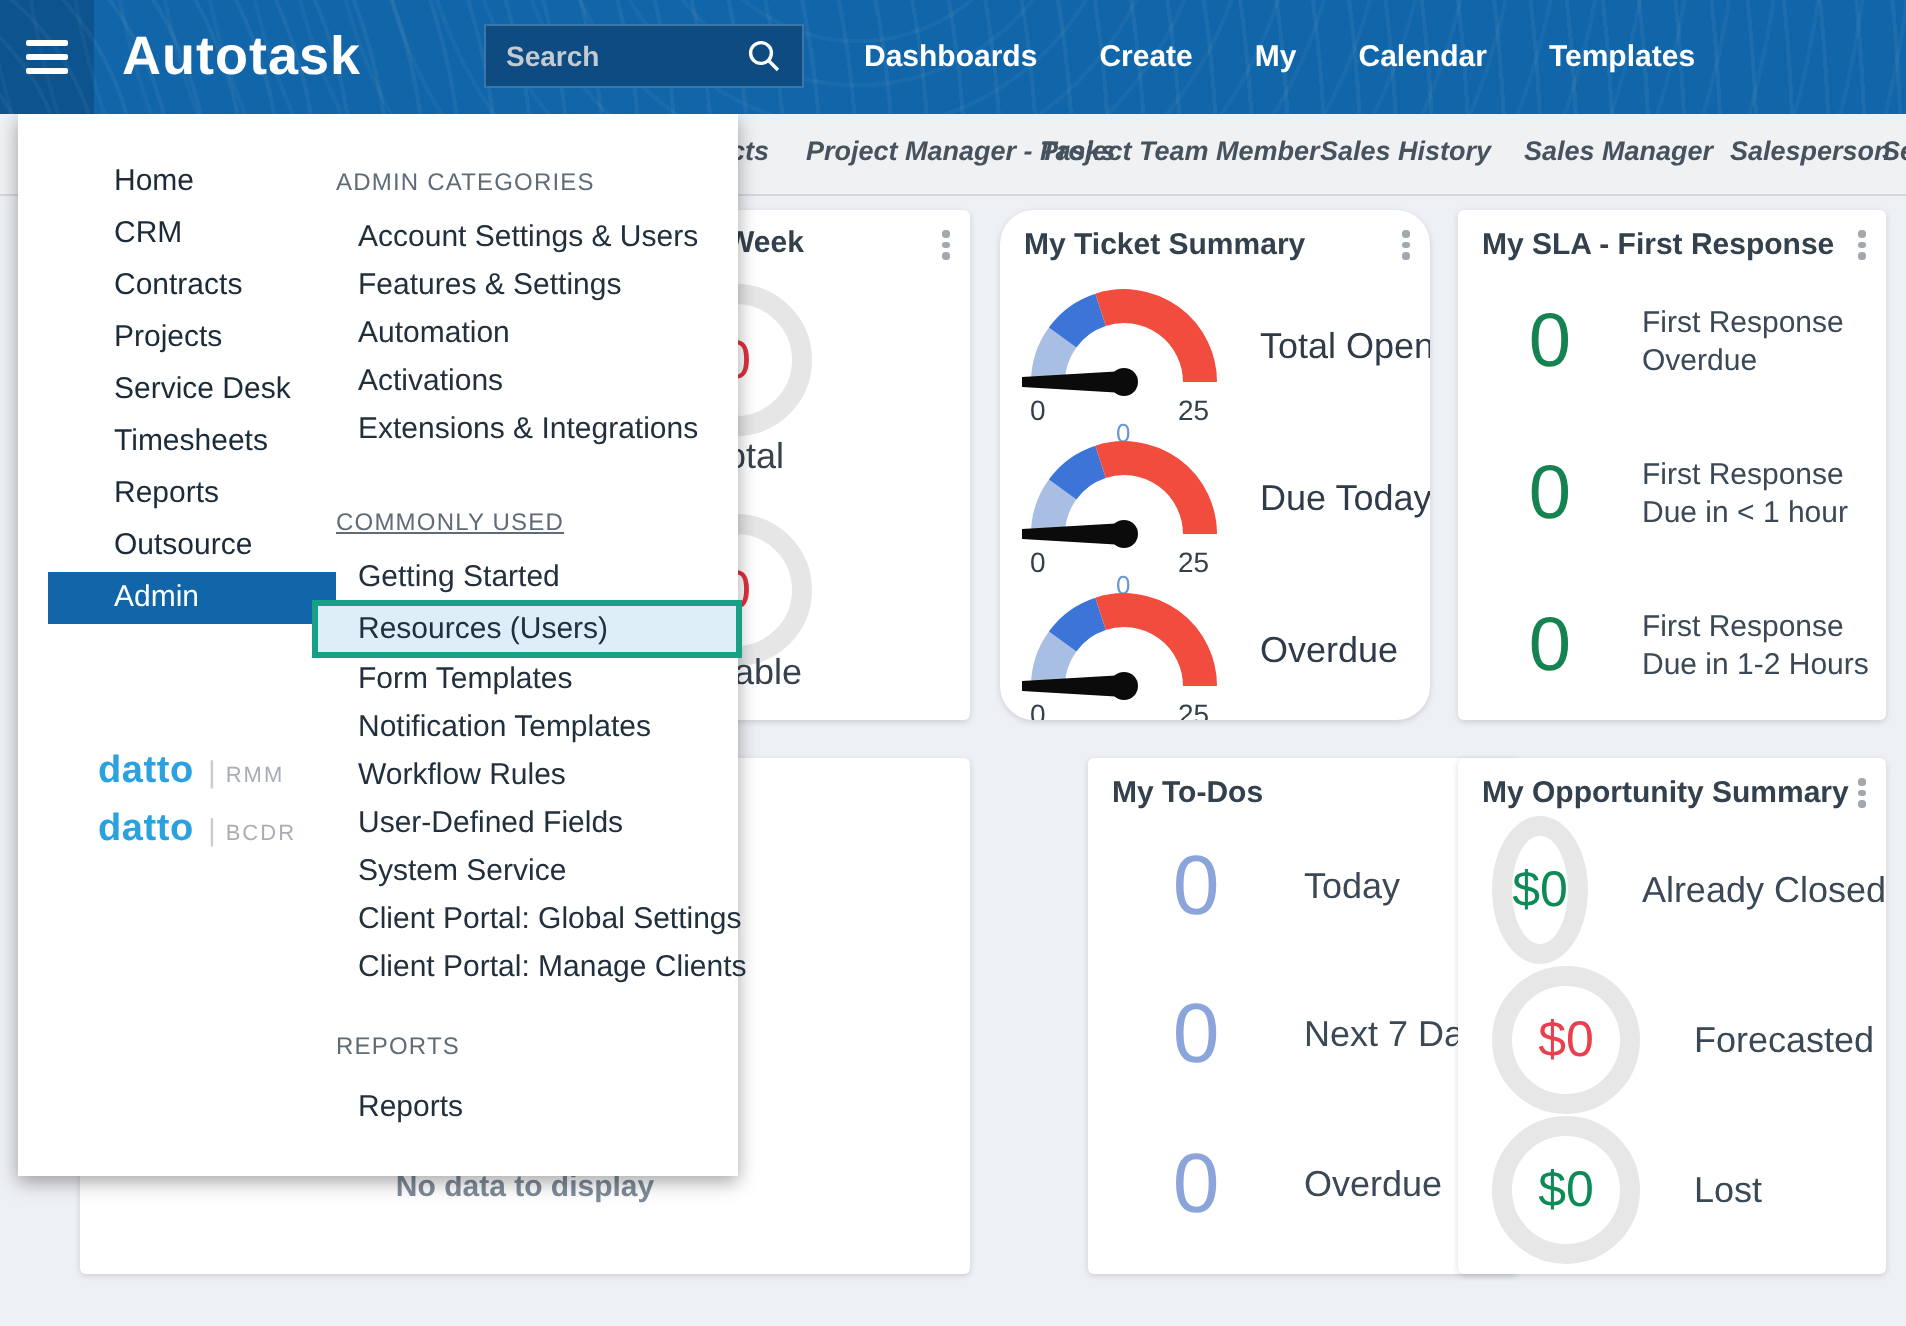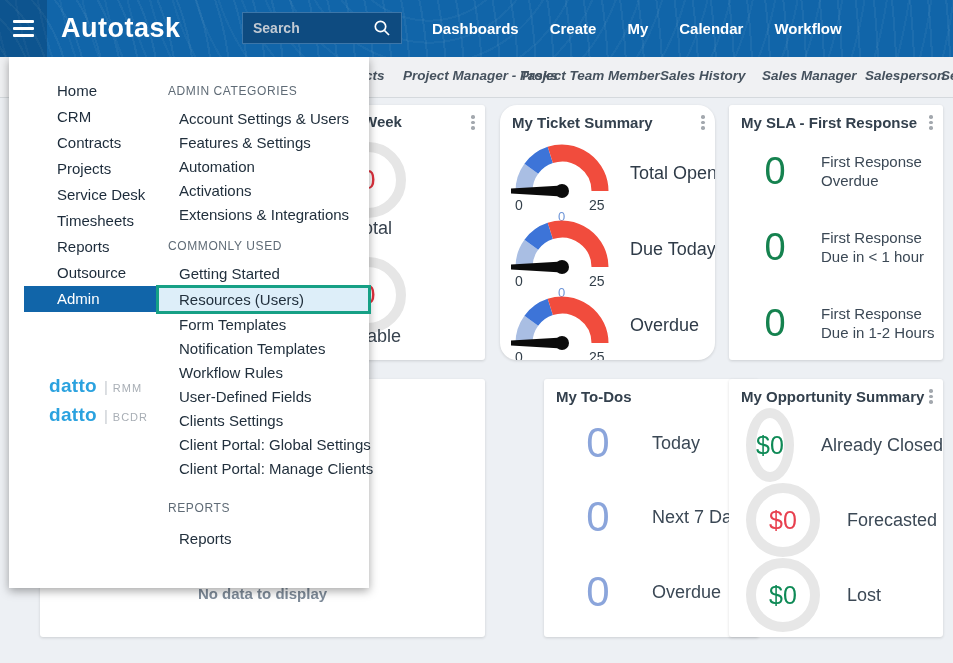--- a/index.html
+++ b/index.html
@@ -119,21 +119,21 @@
 
   .menu-right { position:absolute; left:151px; top:0; width:205px; }
   .m-header { font-size:12px; color:#5f6b76; letter-spacing:0.6px; padding-left:8px; }
   .m-item { line-height:24px; font-size:15px; color:#22303d; padding-left:19px; cursor:pointer; white-space:nowrap; }
   .m-item.hl {
     box-sizing:border-box; height:29px; line-height:23px; width:215px;
     border:3px solid #16a085; background:#ddeef9;
     margin:-1px 0 -1px -4px; padding-left:20px;
   }
   .mh1 { margin-top:27px; margin-bottom:9px; }
-  .mh2 { margin-top:12px; margin-bottom:9px; }
+  .mh2 { margin-top:27px; margin-bottom:9px;text-decoration:underline; }
   .mh3 { margin-top:20px; margin-bottom:12px; }
 </style>
 </head>
 <body>
 
 <div class="topbar">
   <div class="hamburger">
     <span></span>
       <span></span>
       <span></span>
@@ -144,21 +144,21 @@
     <svg width="18" height="18" viewBox="0 0 18 18">
       <circle cx="7.5" cy="7.5" r="5.2" fill="none" stroke="#fff" stroke-width="1.7"></circle>
       <line x1="11.5" y1="11.5" x2="16" y2="16" stroke="#fff" stroke-width="1.7"></line>
     </svg>
   </div>
   <div class="topnav">
     <span class="navitem">Dashboards</span>
     <span class="navitem">Create</span>
     <span class="navitem">My</span>
     <span class="navitem">Calendar</span>
-    <span class="navitem">Workflow</span>
+    <span class="navitem">Templates</span>
   </div>
 </div>
 
 <div class="tabbar">
   <span class="tab" style="left:365px">cts</span>
   <span class="tab" style="left:403px">Project Manager - Tasks</span>
   <span class="tab" style="left:520px">Project Team Member</span>
   <span class="tab" style="left:660px">Sales History</span>
   <span class="tab" style="left:762px">Sales Manager</span>
   <span class="tab" style="left:865px">Salesperson</span>
@@ -339,20 +339,20 @@
     <div class="m-item">Activations</div>
     <div class="m-item">Extensions &amp; Integrations</div>
 
     <div class="m-header mh2">COMMONLY USED</div>
     <div class="m-item">Getting Started</div>
     <div class="m-item hl">Resources (Users)</div>
     <div class="m-item">Form Templates</div>
     <div class="m-item">Notification Templates</div>
     <div class="m-item">Workflow Rules</div>
     <div class="m-item">User-Defined Fields</div>
-    <div class="m-item">Clients Settings</div>
+    <div class="m-item">System Service</div>
     <div class="m-item">Client Portal: Global Settings</div>
     <div class="m-item">Client Portal: Manage Clients</div>
 
     <div class="m-header mh3">REPORTS</div>
     <div class="m-item">Reports</div>
   </div>
 </div>
 
 </body></html>

